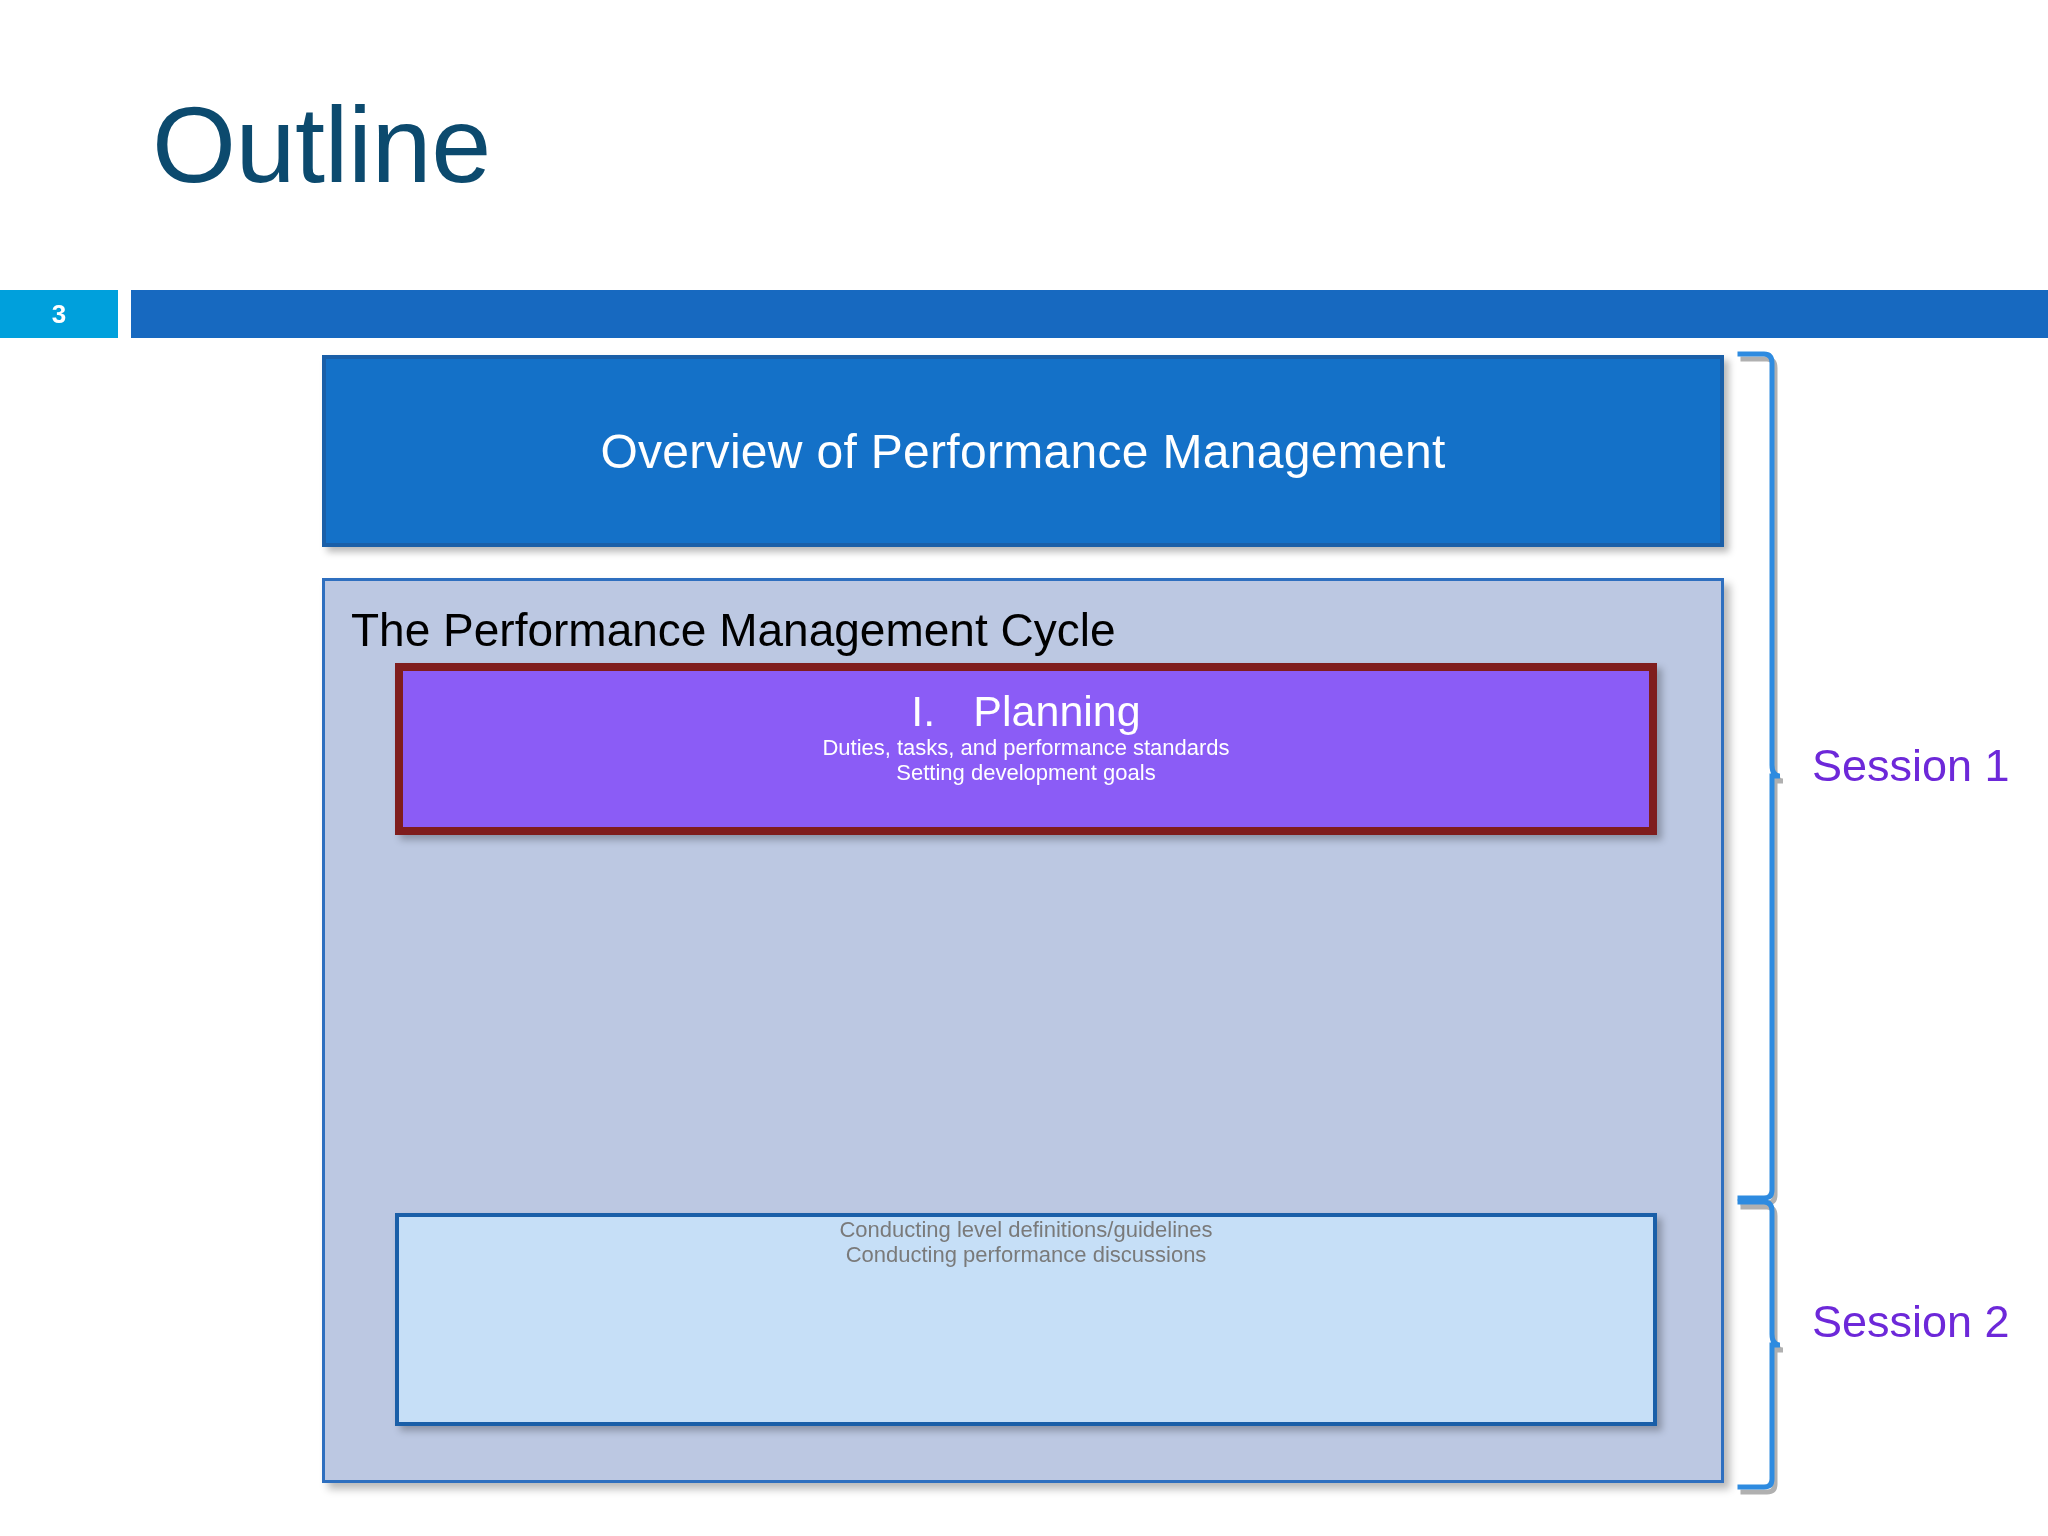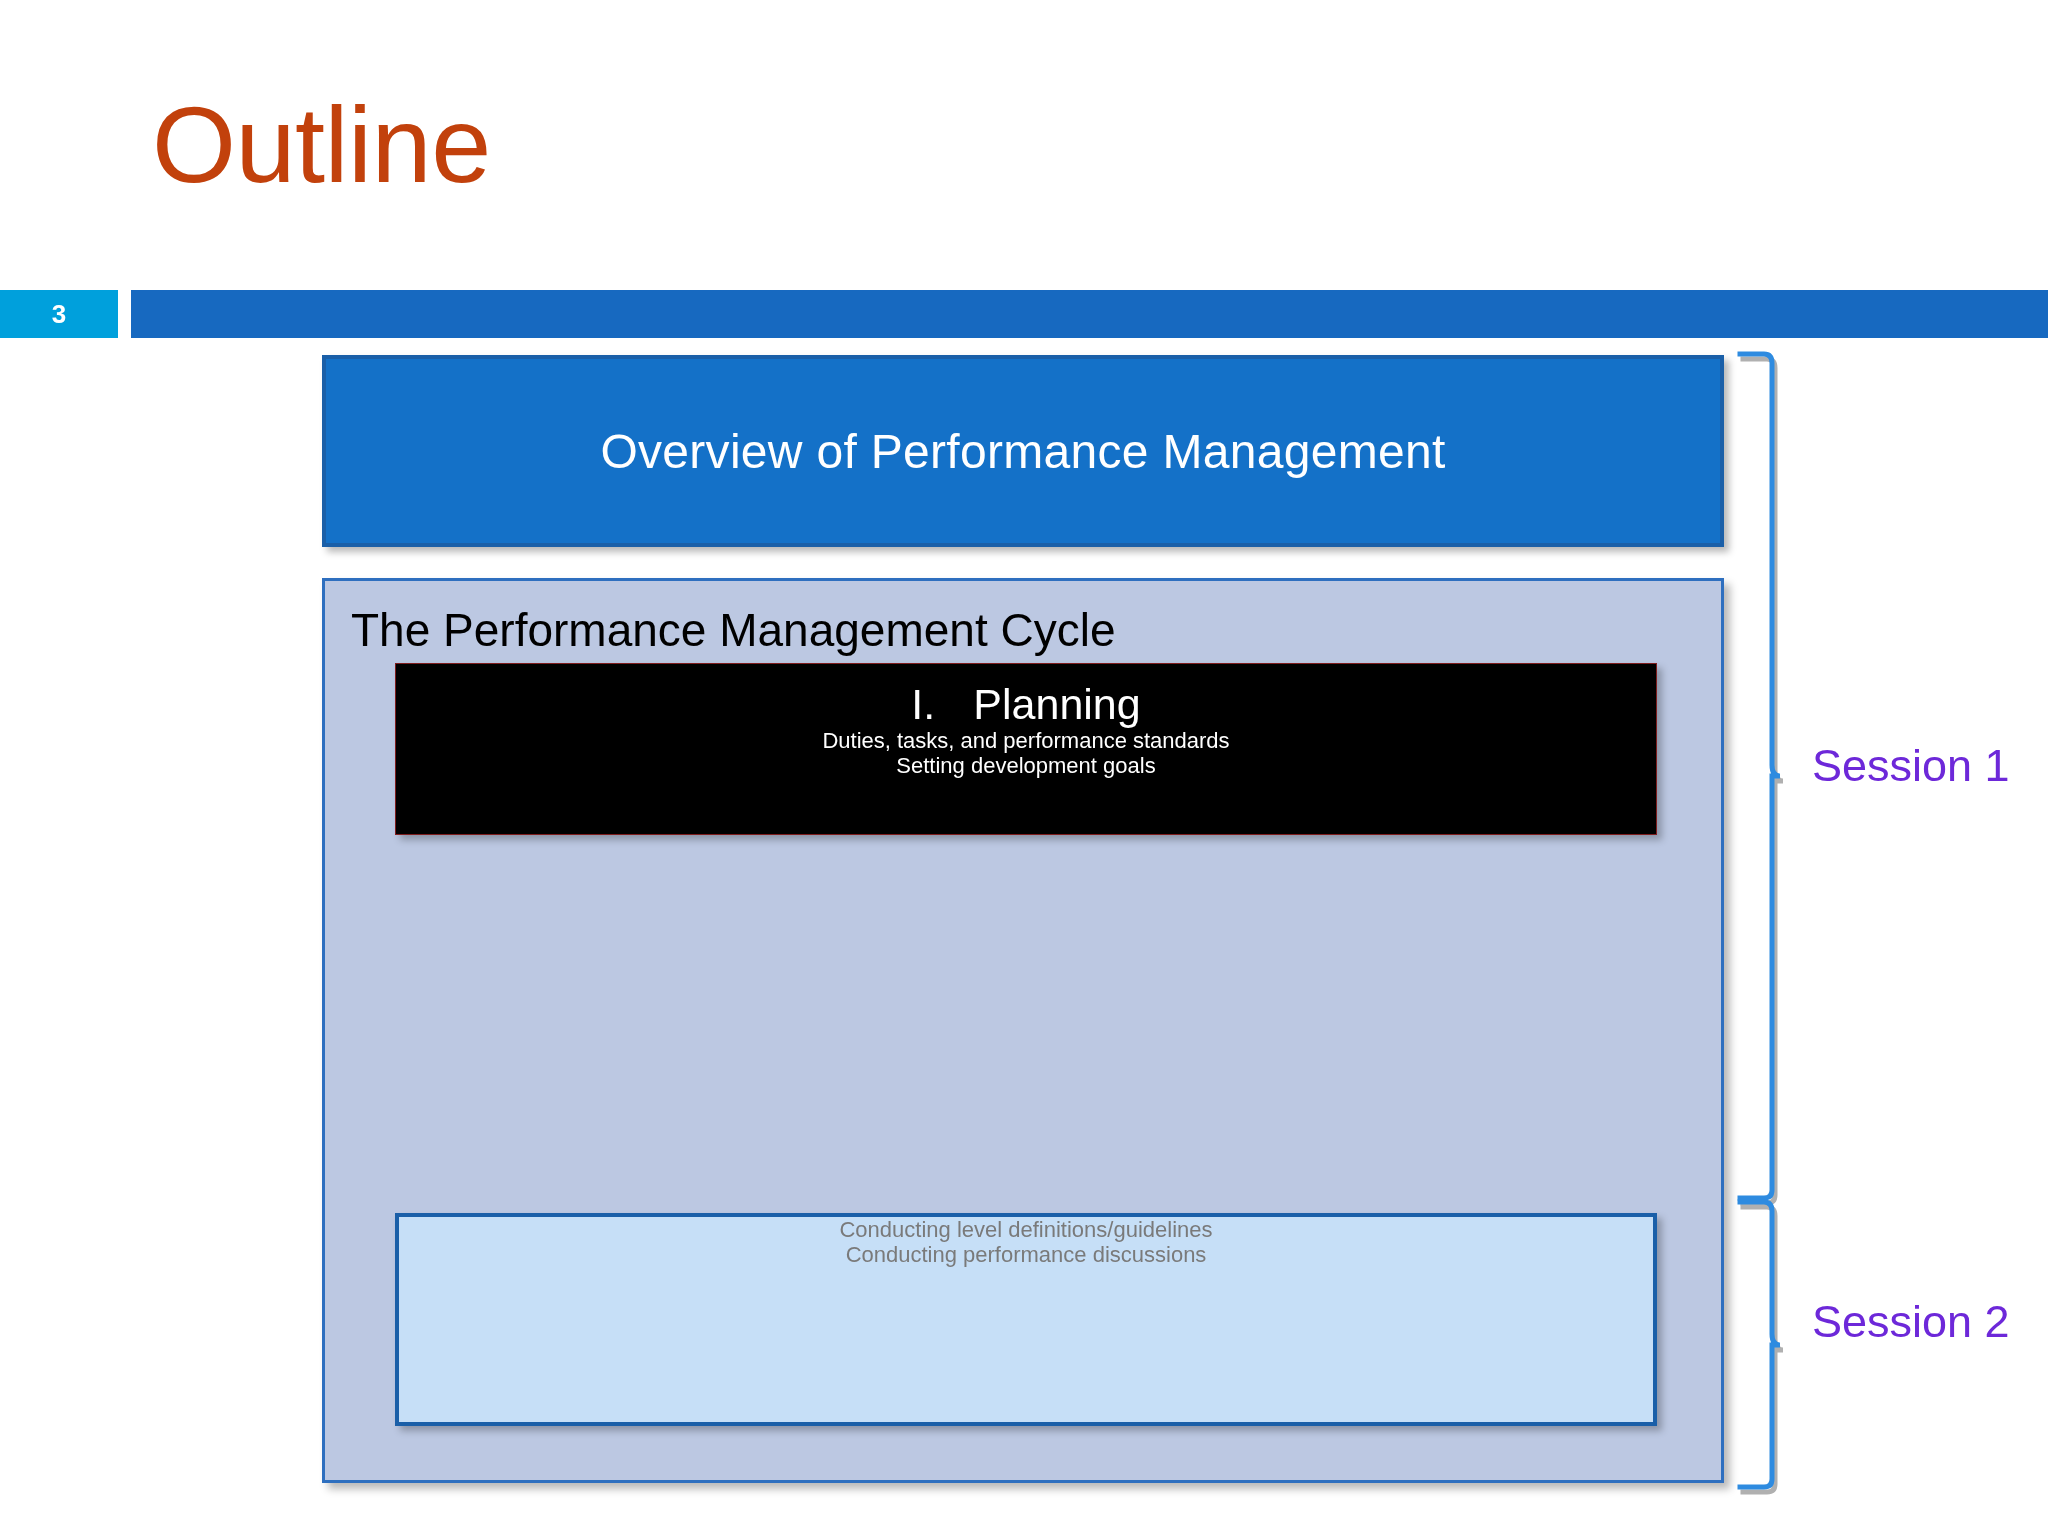--- a/index.html
+++ b/index.html
@@ -16,21 +16,21 @@
     -webkit-font-smoothing: antialiased;
   }
 
   
   #slide-title {
     position: absolute;
     left: 152px;
     top: 88px;
     font-size: 108px;
     line-height: 1.05;
-    color: #c2410c;
+    color: #0c4a6e;
     font-weight: 400;
     letter-spacing: -0.5px;
     white-space: nowrap;
   }
 
   
   #slide-number-badge {
     position: absolute;
     left: 0px;
     top: 290px;
@@ -112,22 +112,22 @@
   
   .phase-box {
     position: absolute;
     left: 70px;
     width: 1262px;
     box-sizing: border-box;
     text-align: center;
     box-shadow: 5px 5px 7px rgba(0,0,0,0.26);
   }
   .phase-dark {
-    background: #000000;
-    border: 1px solid #7f1d1d;
+    background: #8b5cf6;
+    border: 8px solid #7f1d1d;
     color: #ffffff;
   }
   .phase-light {
     background: #C6DFF7;
     border: 4px solid #1A5FA8;
     color: #7A7A7A;
   }
   #phase-planning  { top: 82px;  height: 172px; }
   #phase-feedback  { top: 267px; height: 210px; }
   #phase-assessment{ top: 632px; height: 213px; }

